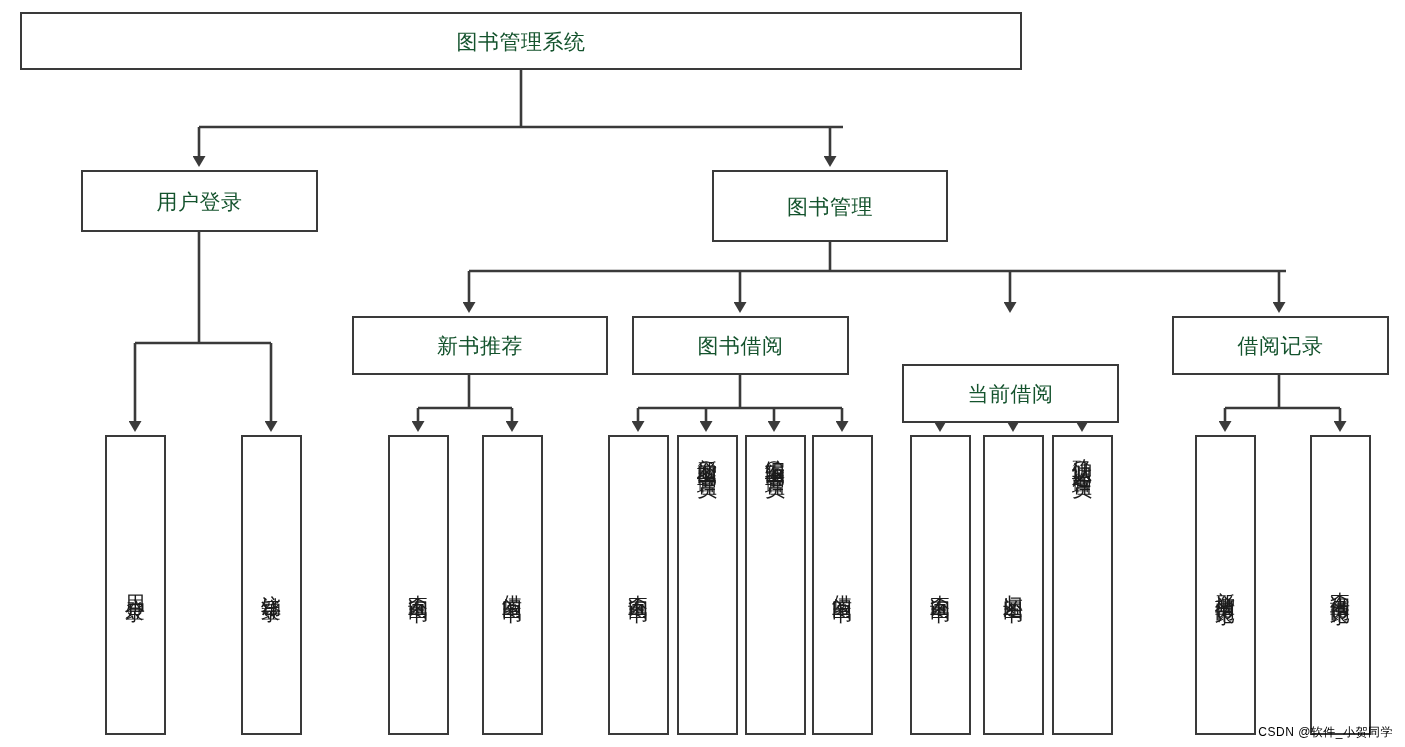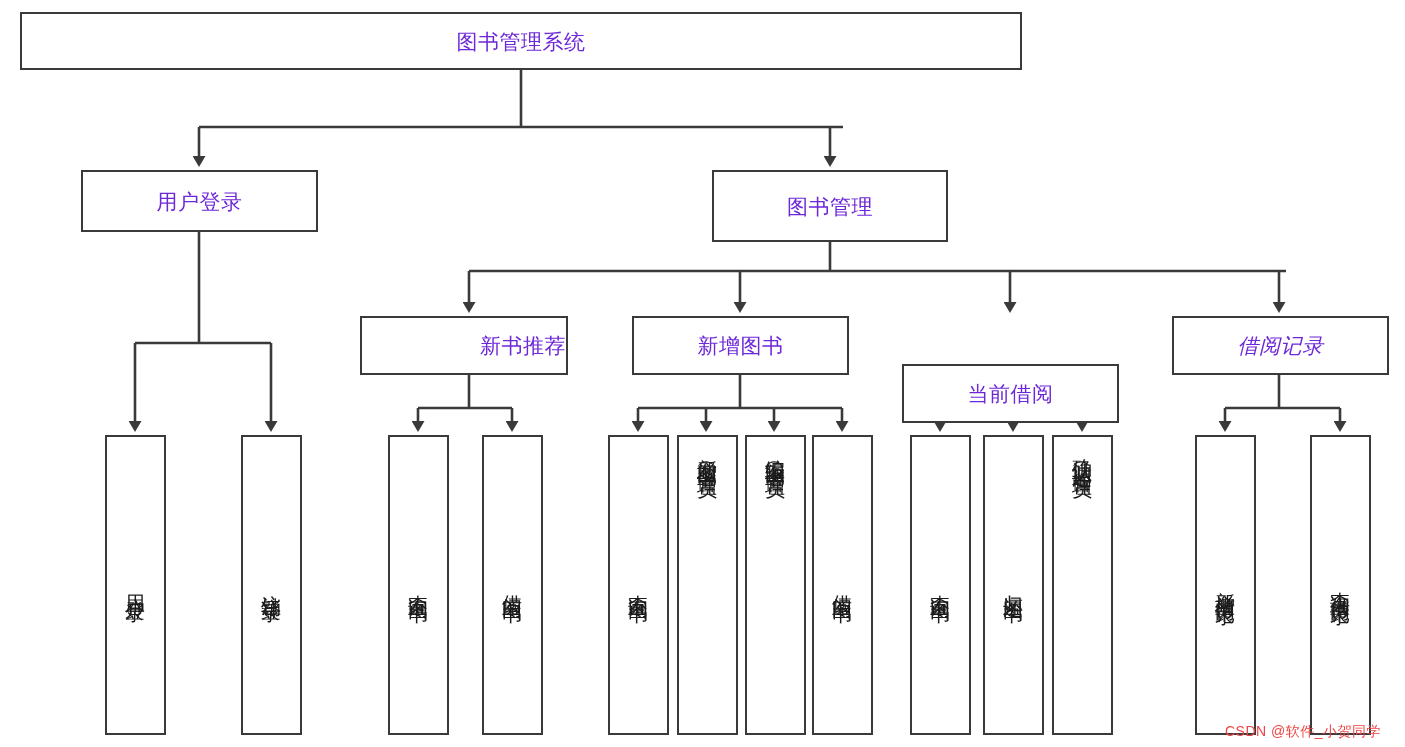--- a/index.html
+++ b/index.html
@@ -32,21 +32,21 @@
     box-sizing: border-box;
     border: 2px solid #3a3a3a;
     background: #ffffff;
     display: flex;
     align-items: center;
     justify-content: center;
   }
   .node-box.horizontal .node-label {
     writing-mode: horizontal-tb;
     font-size: 21px;
-    color: #6d28d9;
+    color: #14532d;
     letter-spacing: 0.5px;
     white-space: nowrap;
     line-height: 1;
   }
   .node-box.vertical {
     align-items: flex-start;
     justify-content: center;
   }
   .node-box.vertical .node-label {
     writing-mode: vertical-rl;
@@ -56,24 +56,24 @@
     letter-spacing: 3px;
     line-height: 1;
     white-space: nowrap;
     display: block;
   }
   .node-box.vertical.center-text {
     align-items: center;
   }
   .watermark {
     position: absolute;
-    right: 24px;
+    right: 12px;
     bottom: 6px;
-    font-size: 14px;
-    color: #ef4444;
+    font-size: 12px;
+    color: #000000;
     white-space: nowrap;
     letter-spacing: 0.5px;
     pointer-events: none;
   }
 </style>
 </head>
 <body>
 
 <div id="diagram-root">
 
@@ -131,30 +131,30 @@
     <span class="node-label">图书管理系统</span>
   </div>
 
   <div class="node-box horizontal" style="left:81px; top:170px; width:237px; height:62px;">
     <span class="node-label">用户登录</span>
   </div>
   <div class="node-box horizontal" style="left:712px; top:170px; width:236px; height:72px;">
     <span class="node-label">图书管理</span>
   </div>
 
-  <div class="node-box horizontal" style="left:360px; top:316px; width:208px; height:59px;justify-content:flex-end;">
+  <div class="node-box horizontal" style="left:352px; top:316px; width:256px; height:59px;">
     <span class="node-label">新书推荐</span>
   </div>
   <div class="node-box horizontal" style="left:632px; top:316px; width:217px; height:59px;">
-    <span class="node-label">新增图书</span>
+    <span class="node-label">图书借阅</span>
   </div>
   <div class="node-box horizontal" style="left:902px; top:316px; width:217px; height:59px;margin-top:48px;">
     <span class="node-label">当前借阅</span>
   </div>
-  <div class="node-box horizontal" style="left:1172px; top:316px; width:217px; height:59px;font-style:italic;">
+  <div class="node-box horizontal" style="left:1172px; top:316px; width:217px; height:59px;">
     <span class="node-label">借阅记录</span>
   </div>
 
   <div class="node-box vertical center-text" style="left:105px; top:435px; width:61px; height:300px;">
     <span class="node-label">用户登录</span>
   </div>
   <div class="node-box vertical center-text" style="left:241px; top:435px; width:61px; height:300px;">
     <span class="node-label">注销登录</span>
   </div>
 

